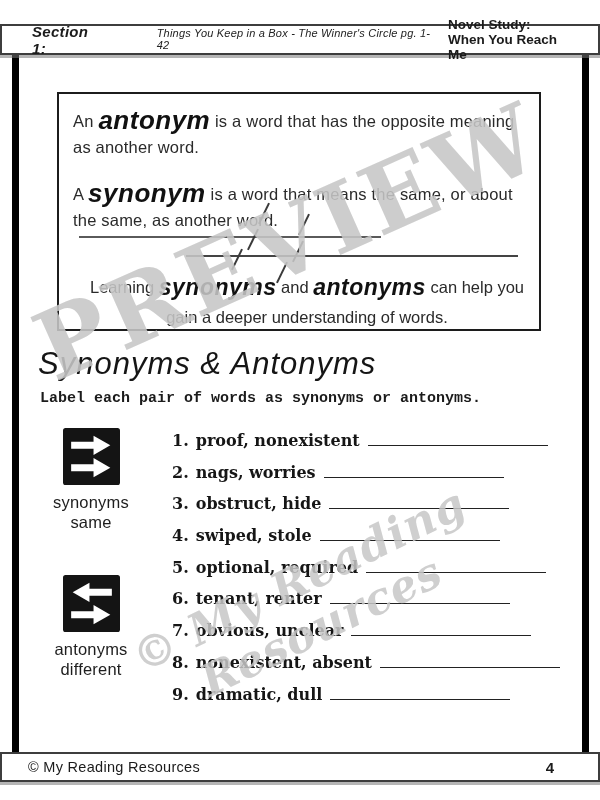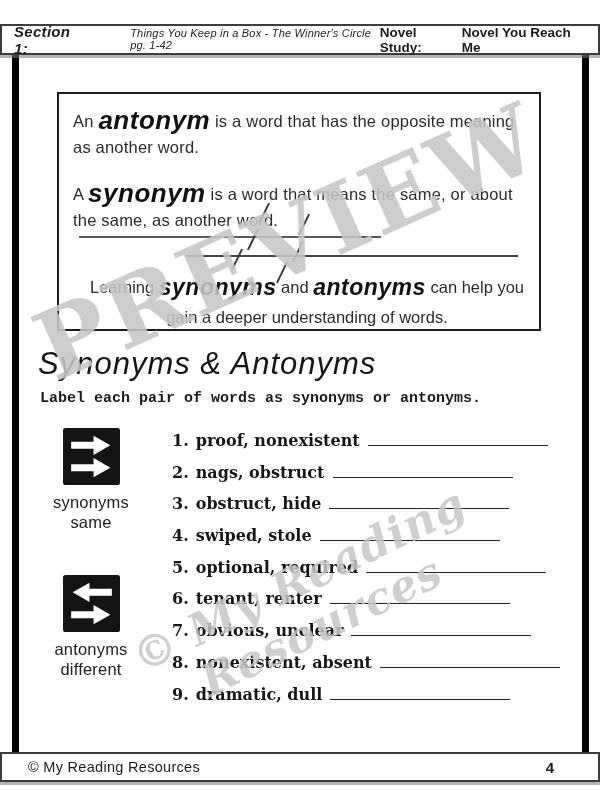--- a/index.html
+++ b/index.html
@@ -7,24 +7,24 @@
     width:600px;height:800px;position:relative;background:#ffffff;
     font-family:"Liberation Sans", sans-serif;color:#1b1b1b;overflow:hidden;
   }
   
   .strip{
     position:absolute;left:0;width:596px;background:#fff;
     border:2px solid #3d3d3d;display:flex;align-items:center;
     box-shadow:0 3px 0 rgba(120,120,120,.55);z-index:8;
   }
   .hdr{top:24px;height:27px;justify-content:space-between;padding:0 0;}
-  .hdr .left{display:flex;align-items:baseline;padding-left:12px;gap:44px;}
+  .hdr .left{display:flex;align-items:baseline;padding-left:30px;gap:44px;}
   .section-label{font-weight:bold;font-style:italic;font-size:15px;letter-spacing:.3px;}
   .section-detail{font-style:italic;font-size:11px;margin-left:7px;letter-spacing:.2px;color:#222;}
-  .hdr .right{display:flex;align-items:baseline;padding-right:20px;}
+  .hdr .right{display:flex;align-items:baseline;padding-right:20px;flex-direction:column;}
   .novel-label{font-weight:bold;font-size:13.5px;}
   .novel-title{font-weight:bold;font-size:13.5px;margin-left:9px;}
   .ftr{top:752px;height:26px;justify-content:space-between;}
   .copyright{font-size:14.5px;padding-left:26px;letter-spacing:.3px;}
   .page-num{font-size:15px;font-weight:bold;padding-right:44px;}
   
   .main-frame{
     position:absolute;top:55px;left:12px;width:563px;height:697px;
     border-left:7px solid #000;border-right:7px solid #000;background:#fff;
   }
@@ -80,21 +80,21 @@
 </head>
 <body>
 
 <div class="strip hdr">
   <div class="left">
     <span class="section-label">Section 1:</span>
     <span class="section-detail">Things You Keep in a Box - The Winner's Circle pg. 1-42</span>
   </div>
   <div class="right">
     <span class="novel-label">Novel Study:</span>
-    <span class="novel-title">Novel You Reach Me</span>
+    <span class="novel-title">When You Reach Me</span>
   </div>
 </div>
 
 <div class="main-frame"></div>
 
 <div class="def-box">
   <p class="p1"><span>An </span><span class="term">antonym</span><span> is a word that has the opposite meaning as another word.</span></p>
   <p class="p2"><span>A </span><span class="term">synonym</span><span> is a word that means the same, or about the same, as another word.</span></p>
   <div class="ans-line line1"></div>
   <div class="ans-line line2"></div>
@@ -138,21 +138,21 @@
 </div>
 
 <div class="pair-list">
   <div class="row">
       <span class="num">1.</span>
       <span class="pair">proof, nonexistent</span>
       <span class="blank"></span>
     </div>
   <div class="row">
       <span class="num">2.</span>
-      <span class="pair">nags, obstruct</span>
+      <span class="pair">nags, worries</span>
       <span class="blank"></span>
     </div>
   <div class="row">
       <span class="num">3.</span>
       <span class="pair">obstruct, hide</span>
       <span class="blank"></span>
     </div>
   <div class="row">
       <span class="num">4.</span>
       <span class="pair">swiped, stole</span>

